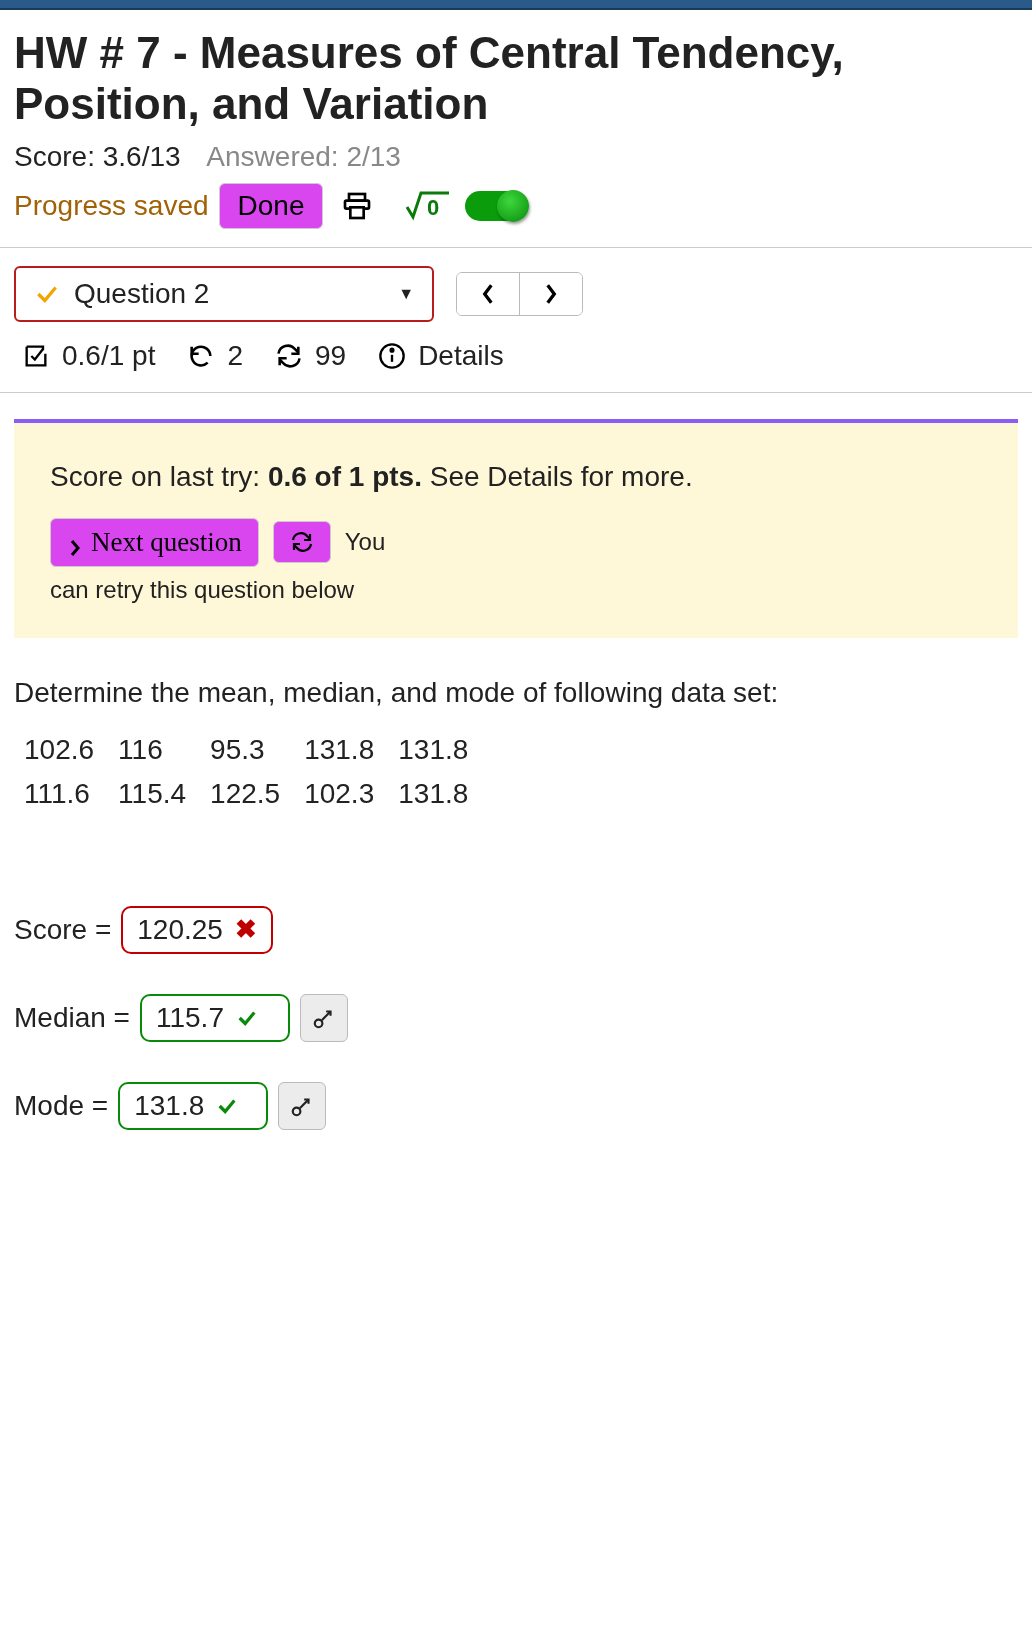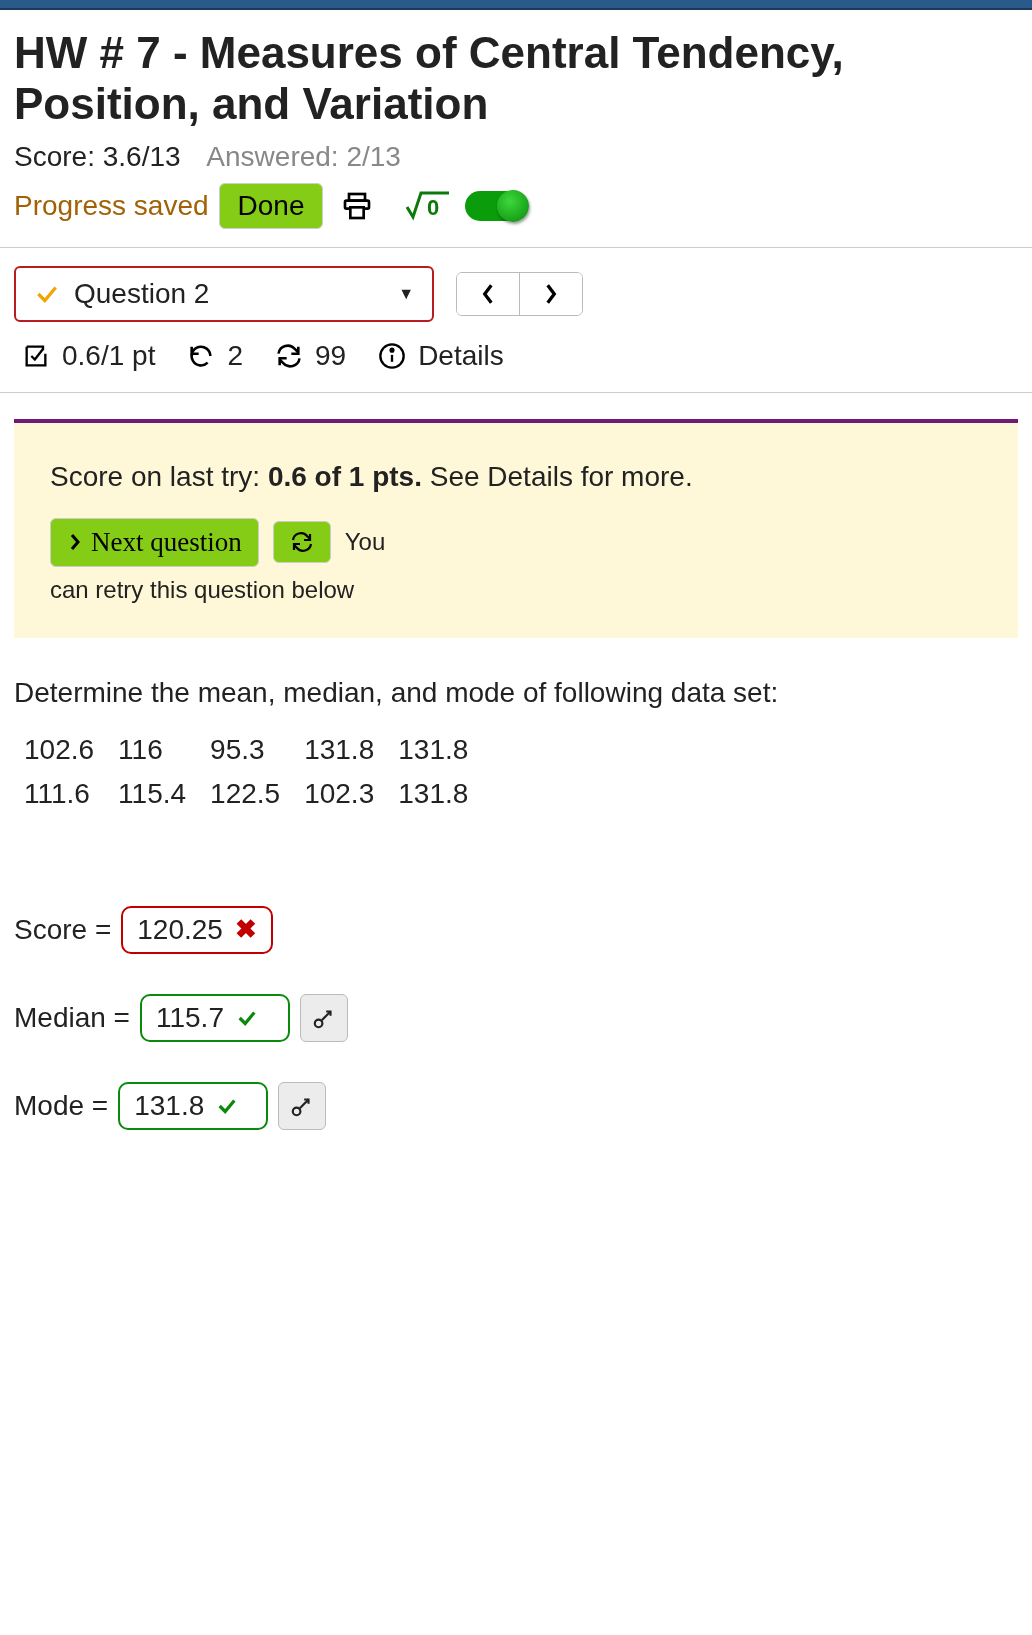--- a/index.html
+++ b/index.html
@@ -36,28 +36,28 @@
     display: flex;
     align-items: center;
     gap: 10px;
     font-size: 28px;
     margin-bottom: 18px;
   }
   .progress-saved {
     color: #a16207;
   }
   .btn {
-    background: #84cc16;
+    background: #d946ef;
     border: 1px solid #ccc;
     border-radius: 6px;
     padding: 6px 18px;
     font-size: 28px;
     cursor: pointer;
     display: inline-flex;
-    align-items: center;
+    align-items: flex-end;
     gap: 8px;
     font-family: inherit;
   }
   .icon-btn {
     background: none;
     border: none;
     padding: 4px 8px;
     cursor: pointer;
     display: inline-flex;
     align-items: center;
@@ -136,21 +136,21 @@
   }
   .meta-row {
     display: flex;
     align-items: center;
     gap: 12px;
     font-size: 28px;
     padding: 2px 8px 20px 8px;
   }
   .meta-row .gap { width: 8px; }
   .feedback-box {
-    border-top: 4px solid #701a75;
+    border-top: 4px solid #8b5cf6;
     background: #fff8d8;
     padding: 34px 16px 30px 36px;
     font-size: 28px;
     line-height: 1.45;
     margin-bottom: 34px;
   }
   .feedback-box .btnrow {
     display: flex;
     flex-wrap: wrap;
     align-items: center;

